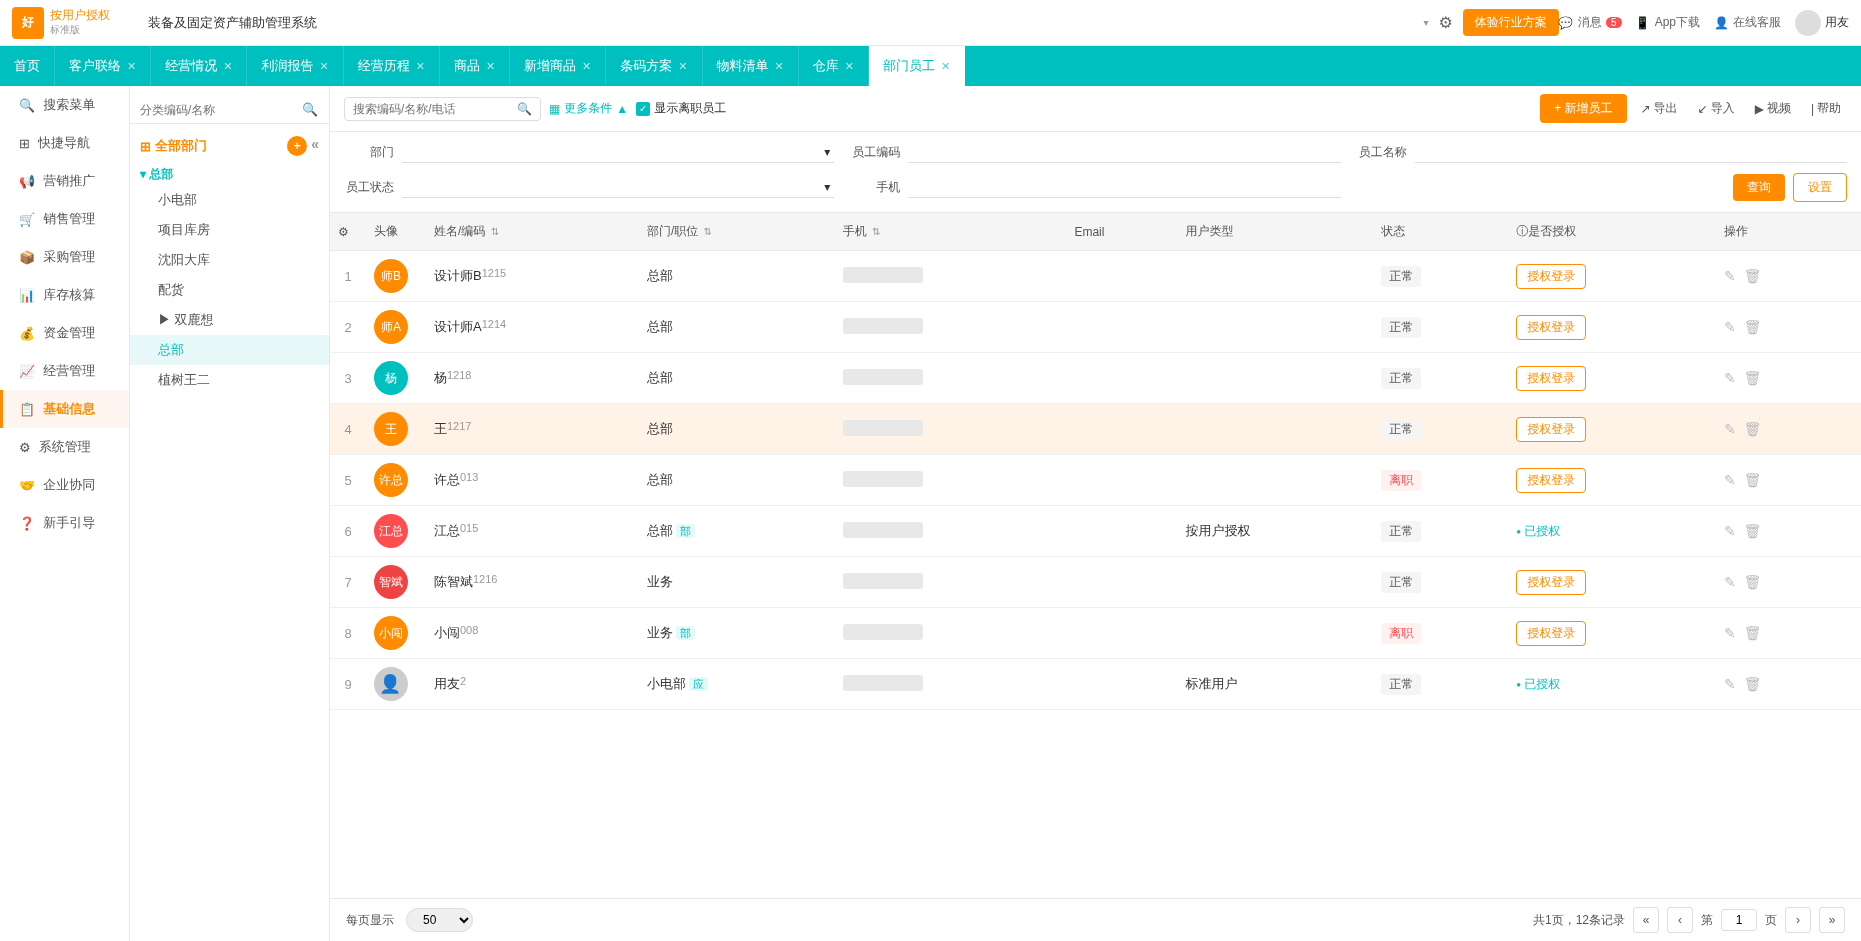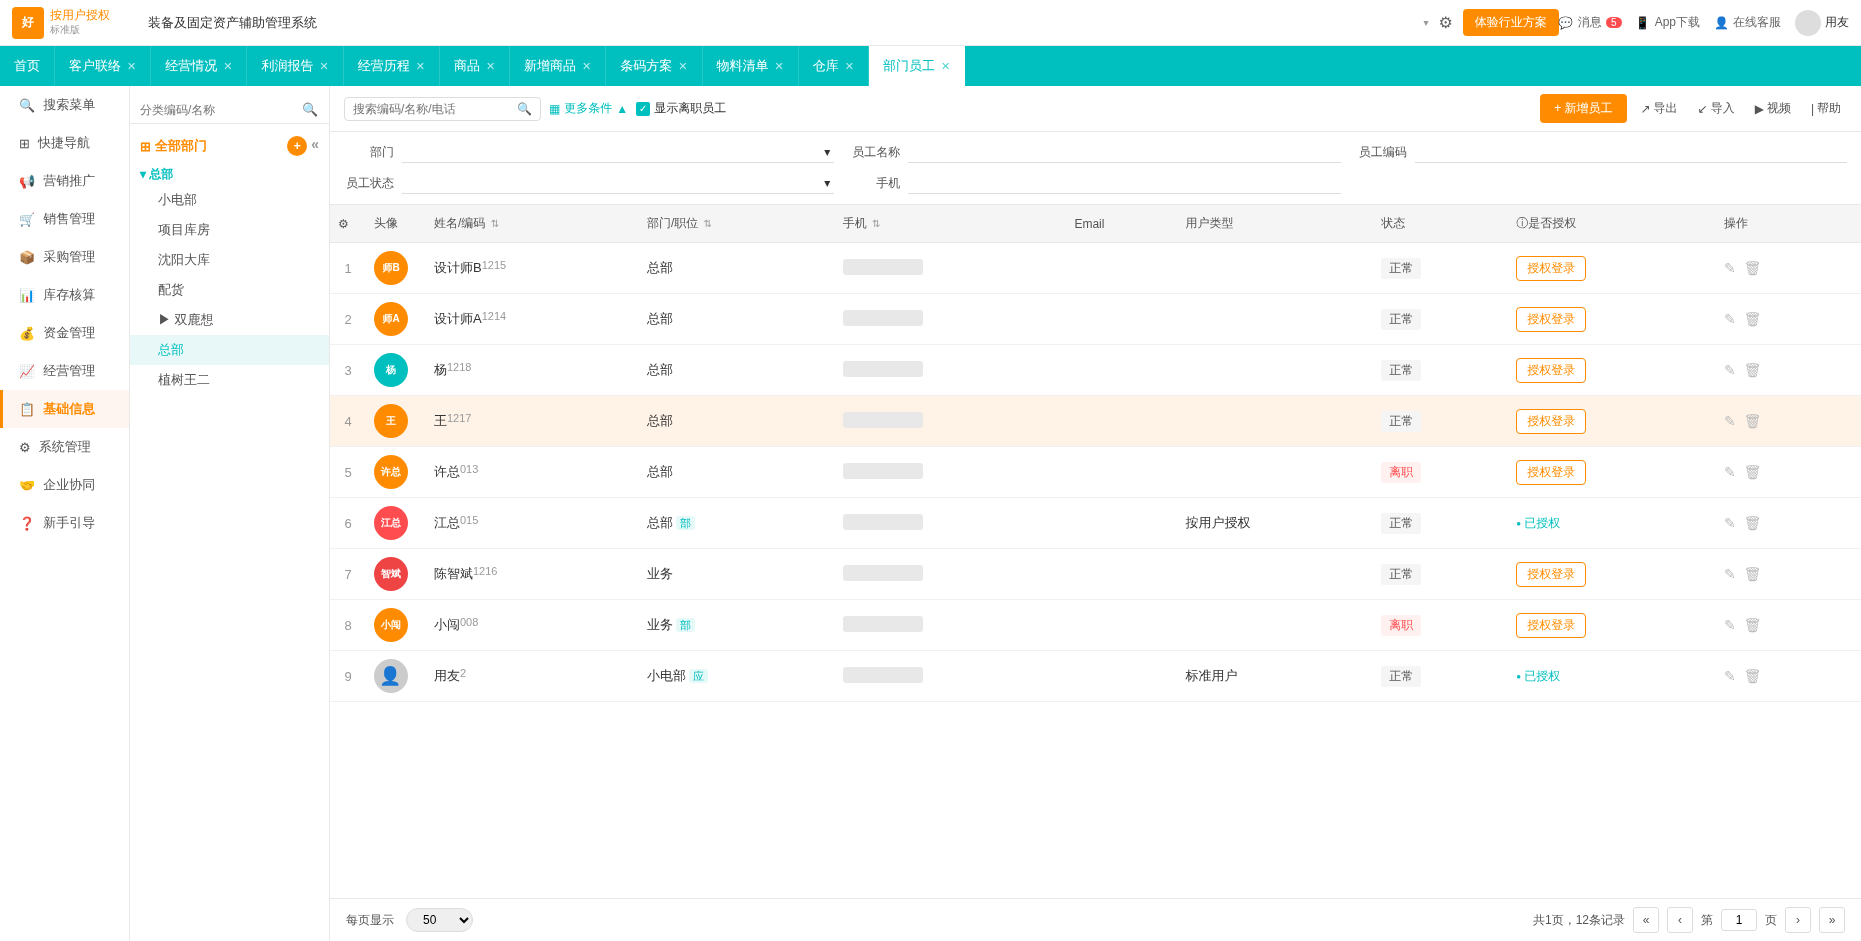--- a/index.html
+++ b/index.html
@@ -77,21 +77,21 @@
 
     
     .table-wrapper { flex: 1; overflow-y: auto; background: #fff; margin: 0; }
     table { width: 100%; border-collapse: collapse; font-size: 13px; }
     thead tr { background: #f5f5f5; border-bottom: 1px solid #e8e8e8; }
     th { padding: 10px 8px; text-align: left; color: #555; font-weight: normal; font-size: 12px; white-space: nowrap; border-bottom: 1px solid #e8e8e8; }
     td { padding: 8px 8px; border-bottom: 1px solid #f0f0f0; vertical-align: middle; }
     tr.highlighted { background: #fff3e8; }
 
     .row-num { color: #999; text-align: center; width: 30px; }
-    .avatar-circle { width: 34px; height: 34px; border-radius: 50%; display: flex; align-items: center; justify-content: center; color: #fff; font-size: 10px; font-weight: bold; text-align: right; }
+    .avatar-circle { width: 34px; height: 34px; border-radius: 50%; display: flex; align-items: center; justify-content: center; color: #fff; font-size: 12px; font-weight: normal; text-align: right; }
     .name-code { display: flex; flex-direction: row; }
     .name-main { font-size: 13px; color: #333; }
     .name-code-sub { font-size: 11px; color: #999; }
     .dept-badge { background: #e6f9f9; color: #00bfbf; border-radius: 3px; padding: 1px 4px; font-size: 11px; margin-left: 3px; }
     .status-normal { display: inline-block; background: #f5f5f5; color: #555; border-radius: 3px; padding: 2px 8px; font-size: 12px; }
     .status-resign { display: inline-block; background: #fff1f0; color: #ff4d4f; border-radius: 3px; padding: 2px 8px; font-size: 12px; }
     .auth-btn { border: 1px solid #ff8c00; color: #ff8c00; background: #fff; border-radius: 4px; padding: 3px 10px; font-size: 12px; cursor: pointer; white-space: nowrap; }
     .already-auth { color: #00bfbf; font-size: 12px; display: flex; align-items: center; gap: 3px; }
     .already-auth::before { content: "●"; font-size: 8px; }
     .ops { display: flex; gap: 8px; align-items: center; color: #bbb; }
@@ -276,37 +276,41 @@
       <div class="filter-row">
         <div class="filter-grid">
           <div class="filter-item">
             <span class="filter-label">部门</span>
             <div class="filter-select" style="flex:1; border:none; border-bottom:1px solid #ddd; padding:3px 4px; display:flex; justify-content:space-between;">
               <span></span>
               <span>▾</span>
             </div>
           </div>
           <div class="filter-item">
+            <span class="filter-label">员工编码</span>
+            <input class="filter-input" type="text" style="">
+          </div>
+          <div class="filter-item">
             <span class="filter-label">员工名称</span>
-            <input class="filter-input" type="text" style="">
-          </div>
-          <div class="filter-item">
-            <span class="filter-label">员工编码</span>
             <input class="filter-input" type="text" style="">
           </div>
           <div class="filter-item">
             <span class="filter-label">员工状态</span>
             <div class="filter-select" style="flex:1; border:none; border-bottom:1px solid #ddd; padding:3px 4px; display:flex; justify-content:space-between;">
               <span></span>
               <span>▾</span>
             </div>
           </div>
           <div class="filter-item">
             <span class="filter-label">手机</span>
             <input class="filter-input" type="text" style="">
+          </div>
+          <div style="display:flex; justify-content:flex-end; align-items:center; gap:8px;">
+            <button class="search-btn">查询</button>
+            <button class="setting-btn">设置</button>
           </div>
         </div>
       </div>
 
       <div class="table-wrapper">
         <table>
           <thead>
             <tr>
               <th style="width:36px;"><span>⚙</span></th>
               <th style="width:60px;">头像</th>

